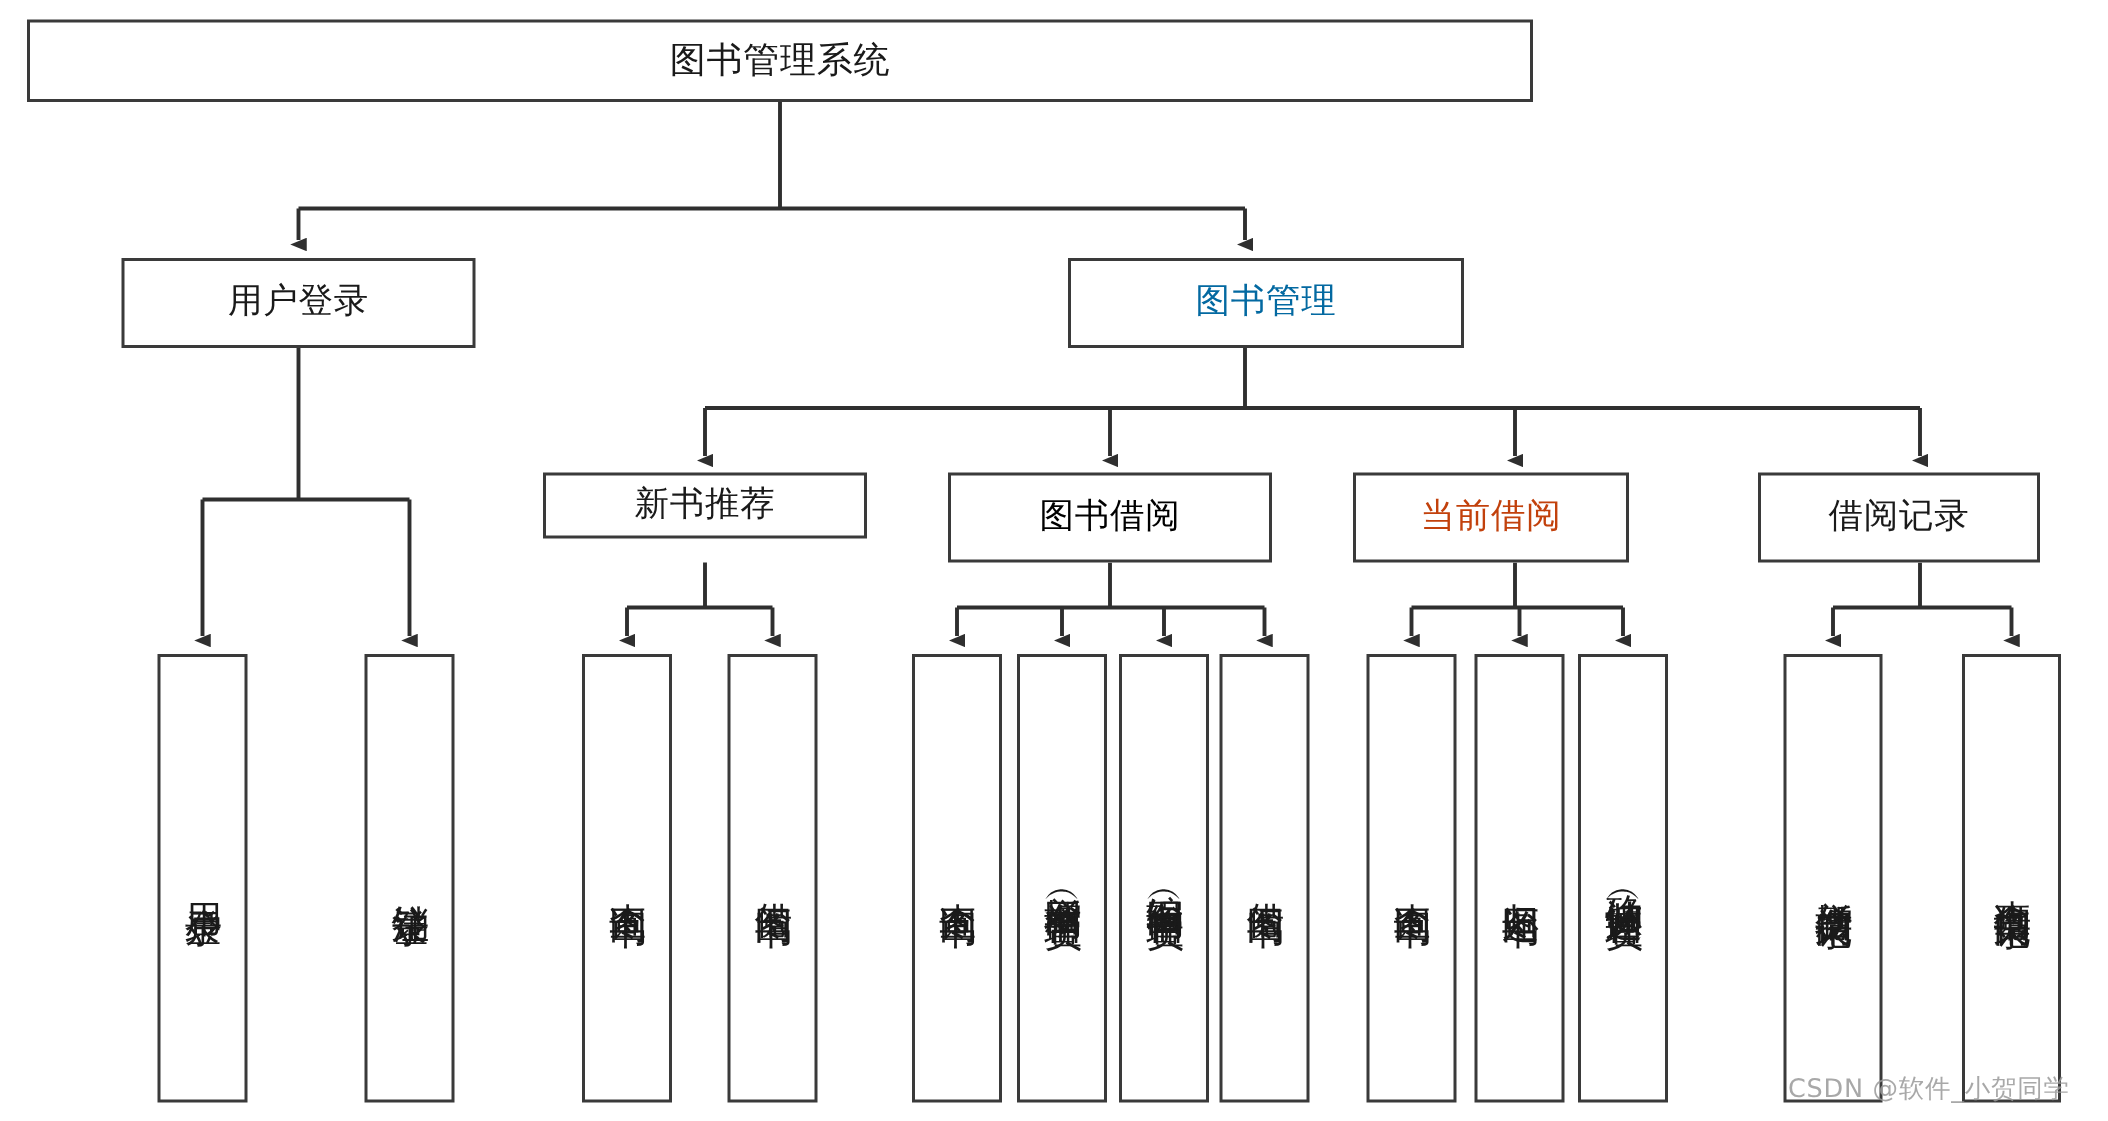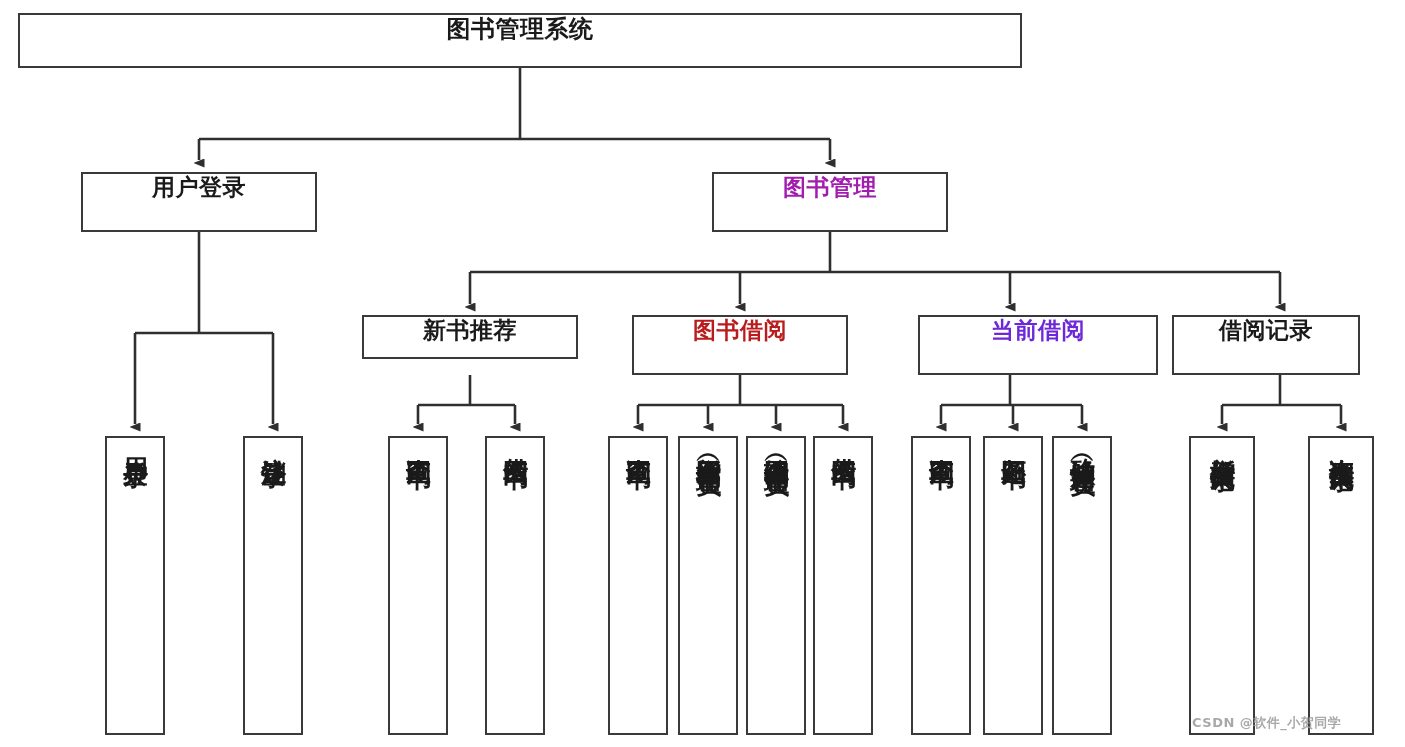--- a/index.html
+++ b/index.html
@@ -25,25 +25,24 @@
     width: 1405px;
     height: 747px;
     pointer-events: none;
   }
   .node {
     position: absolute;
     box-sizing: border-box;
     background: #ffffff;
     border: 2.5px solid #3a3a3a;
     display: flex;
-    align-items: flex-start;
+    align-items: center;
     justify-content: center;
     color: #1a1a1a;
     text-align: center;
-    font-weight: bold;
   }
   .node-label {
     display: block;
     line-height: 1.18;
     letter-spacing: 0.5px;
   }
   
   .node.h .node-label {
     font-size: 23px;
     white-space: nowrap;
@@ -58,26 +57,25 @@
   .node.v .node-label {
     writing-mode: vertical-rl;
     text-orientation: upright;
     font-size: 25px;
     line-height: 1.05;
     letter-spacing: 2px;
     white-space: nowrap;
   }
   .watermark {
     position: absolute;
-    font-size: 13px;
+    font-size: 17px;
     color: #9a9a9a;
     white-space: nowrap;
     letter-spacing: 0.5px;
     opacity: 0.85;
-    font-weight: bold;
   }
 </style>
 </head>
 <body>
 
 <div id="canvas" style="background: rgb(255, 255, 255);">
 
   <svg class="edges" viewBox="0 0 1405 747" xmlns="http://www.w3.org/2000/svg">
     <defs>
       <marker id="arrow" markerWidth="9" markerHeight="11" refX="1.5" refY="5.5" orient="auto" markerUnits="userSpaceOnUse">
@@ -128,31 +126,31 @@
     </g>
   </svg>
 
   <div class="node h root" style="left: 18px; top: 13px; width: 1004px; height: 55px; border-color: rgb(58, 58, 58); background: rgb(255, 255, 255); color: rgb(26, 26, 26);">
     <span class="node-label">图书管理系统</span>
   </div>
 
   <div class="node h" style="left: 81px; top: 172px; width: 236px; height: 60px; border-color: rgb(58, 58, 58); background: rgb(255, 255, 255); color: rgb(26, 26, 26);">
     <span class="node-label">用户登录</span>
   </div>
-  <div class="node h" style="left: 712px; top: 172px; width: 236px; height: 60px; border-color: rgb(58, 58, 58); background: rgb(255, 255, 255); color: #a21caf;">
+  <div class="node h" style="left: 712px; top: 172px; width: 264px; height: 60px; border-color: rgb(58, 58, 58); background: rgb(255, 255, 255); color: #0369a1;">
     <span class="node-label">图书管理</span>
   </div>
 
   <div class="node h" style="left: 362px; top: 315px; width: 216px; height: 44px; border-color: rgb(58, 58, 58); background: rgb(255, 255, 255); color: rgb(26, 26, 26);">
     <span class="node-label">新书推荐</span>
   </div>
-  <div class="node h" style="left: 632px; top: 315px; width: 216px; height: 60px; border-color: rgb(58, 58, 58); background: rgb(255, 255, 255); color: #b91c1c;">
+  <div class="node h" style="left: 632px; top: 315px; width: 216px; height: 60px; border-color: rgb(58, 58, 58); background: rgb(255, 255, 255); color: #000000;">
     <span class="node-label">图书借阅</span>
   </div>
-  <div class="node h" style="left: 902px; top: 315px; width: 240px; height: 60px; border-color: rgb(58, 58, 58); background: rgb(255, 255, 255); color: #6d28d9; margin-left: 16px;">
+  <div class="node h" style="left: 902px; top: 315px; width: 184px; height: 60px; border-color: rgb(58, 58, 58); background: rgb(255, 255, 255); color: #c2410c;">
     <span class="node-label">当前借阅</span>
   </div>
   <div class="node h" style="left: 1172px; top: 315px; width: 188px; height: 60px; border-color: rgb(58, 58, 58); background: rgb(255, 255, 255); color: rgb(26, 26, 26);">
     <span class="node-label">借阅记录</span>
   </div>
 
   <div class="node v" style="left: 105px; top: 436px; width: 60px; height: 299px; border-color: rgb(58, 58, 58); background: rgb(255, 255, 255); color: rgb(26, 26, 26);">
     <span class="node-label">用户登录</span>
   </div>
   <div class="node v" style="left: 243px; top: 436px; width: 60px; height: 299px; border-color: rgb(58, 58, 58); background: rgb(255, 255, 255); color: rgb(26, 26, 26);">

